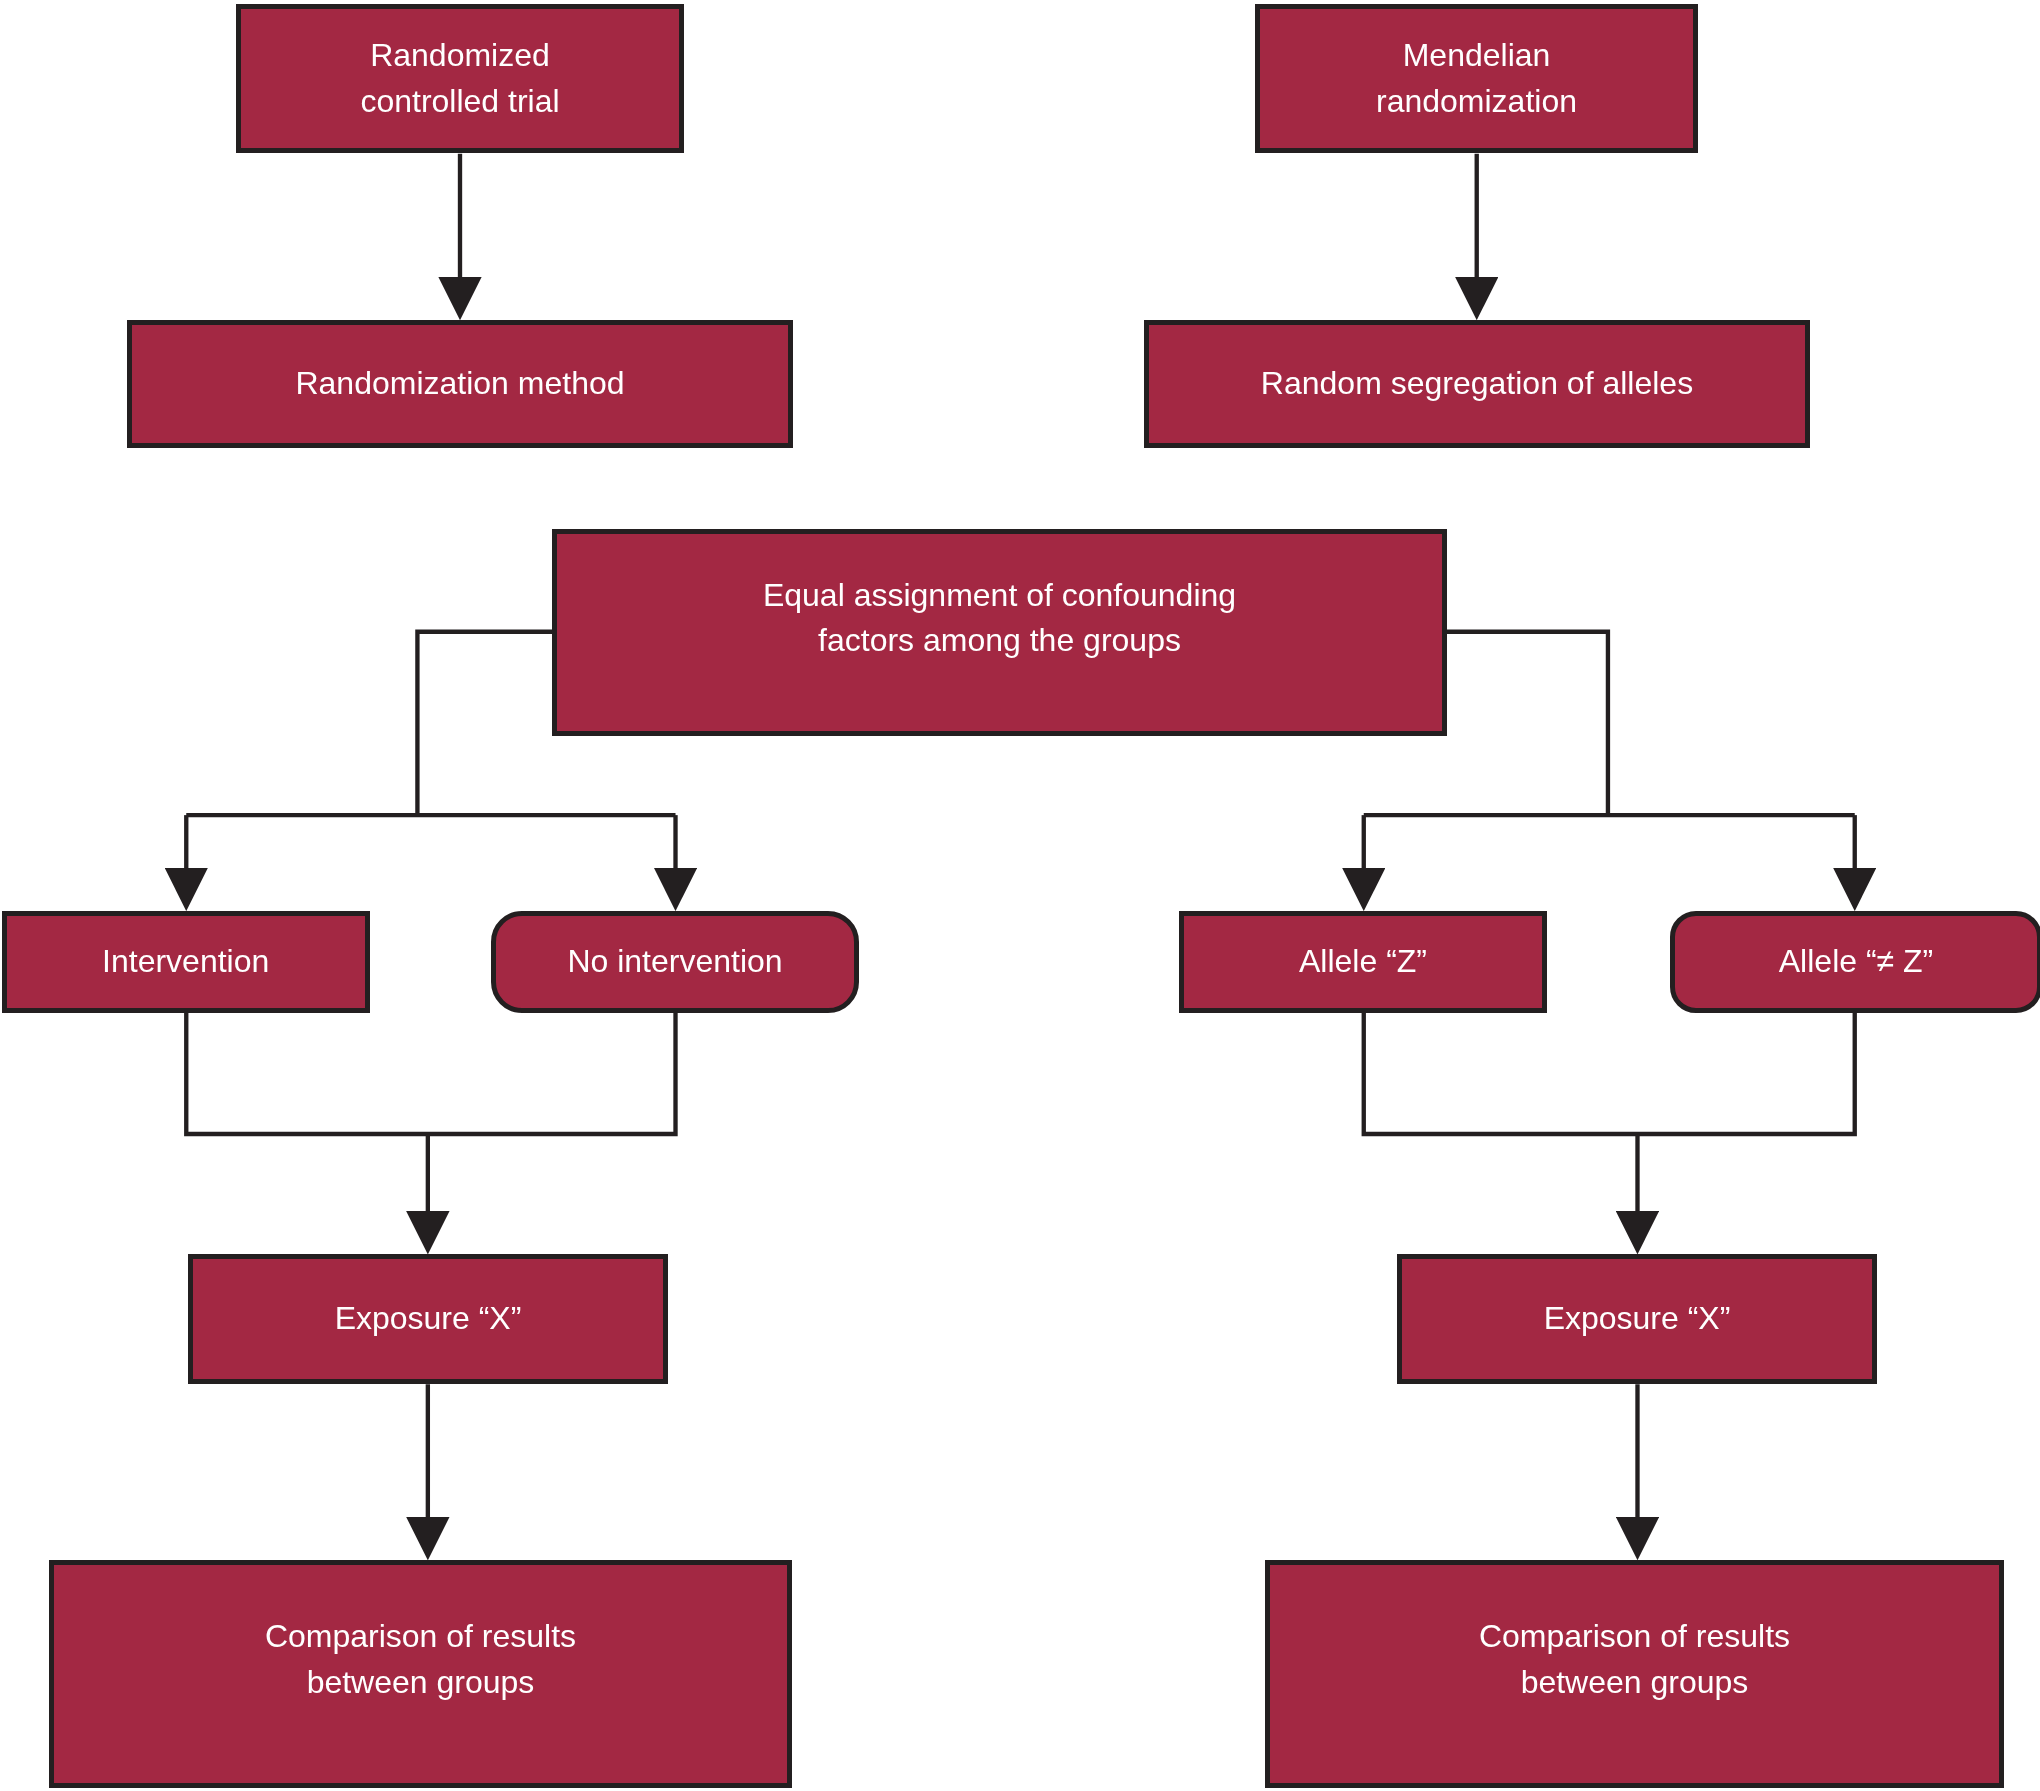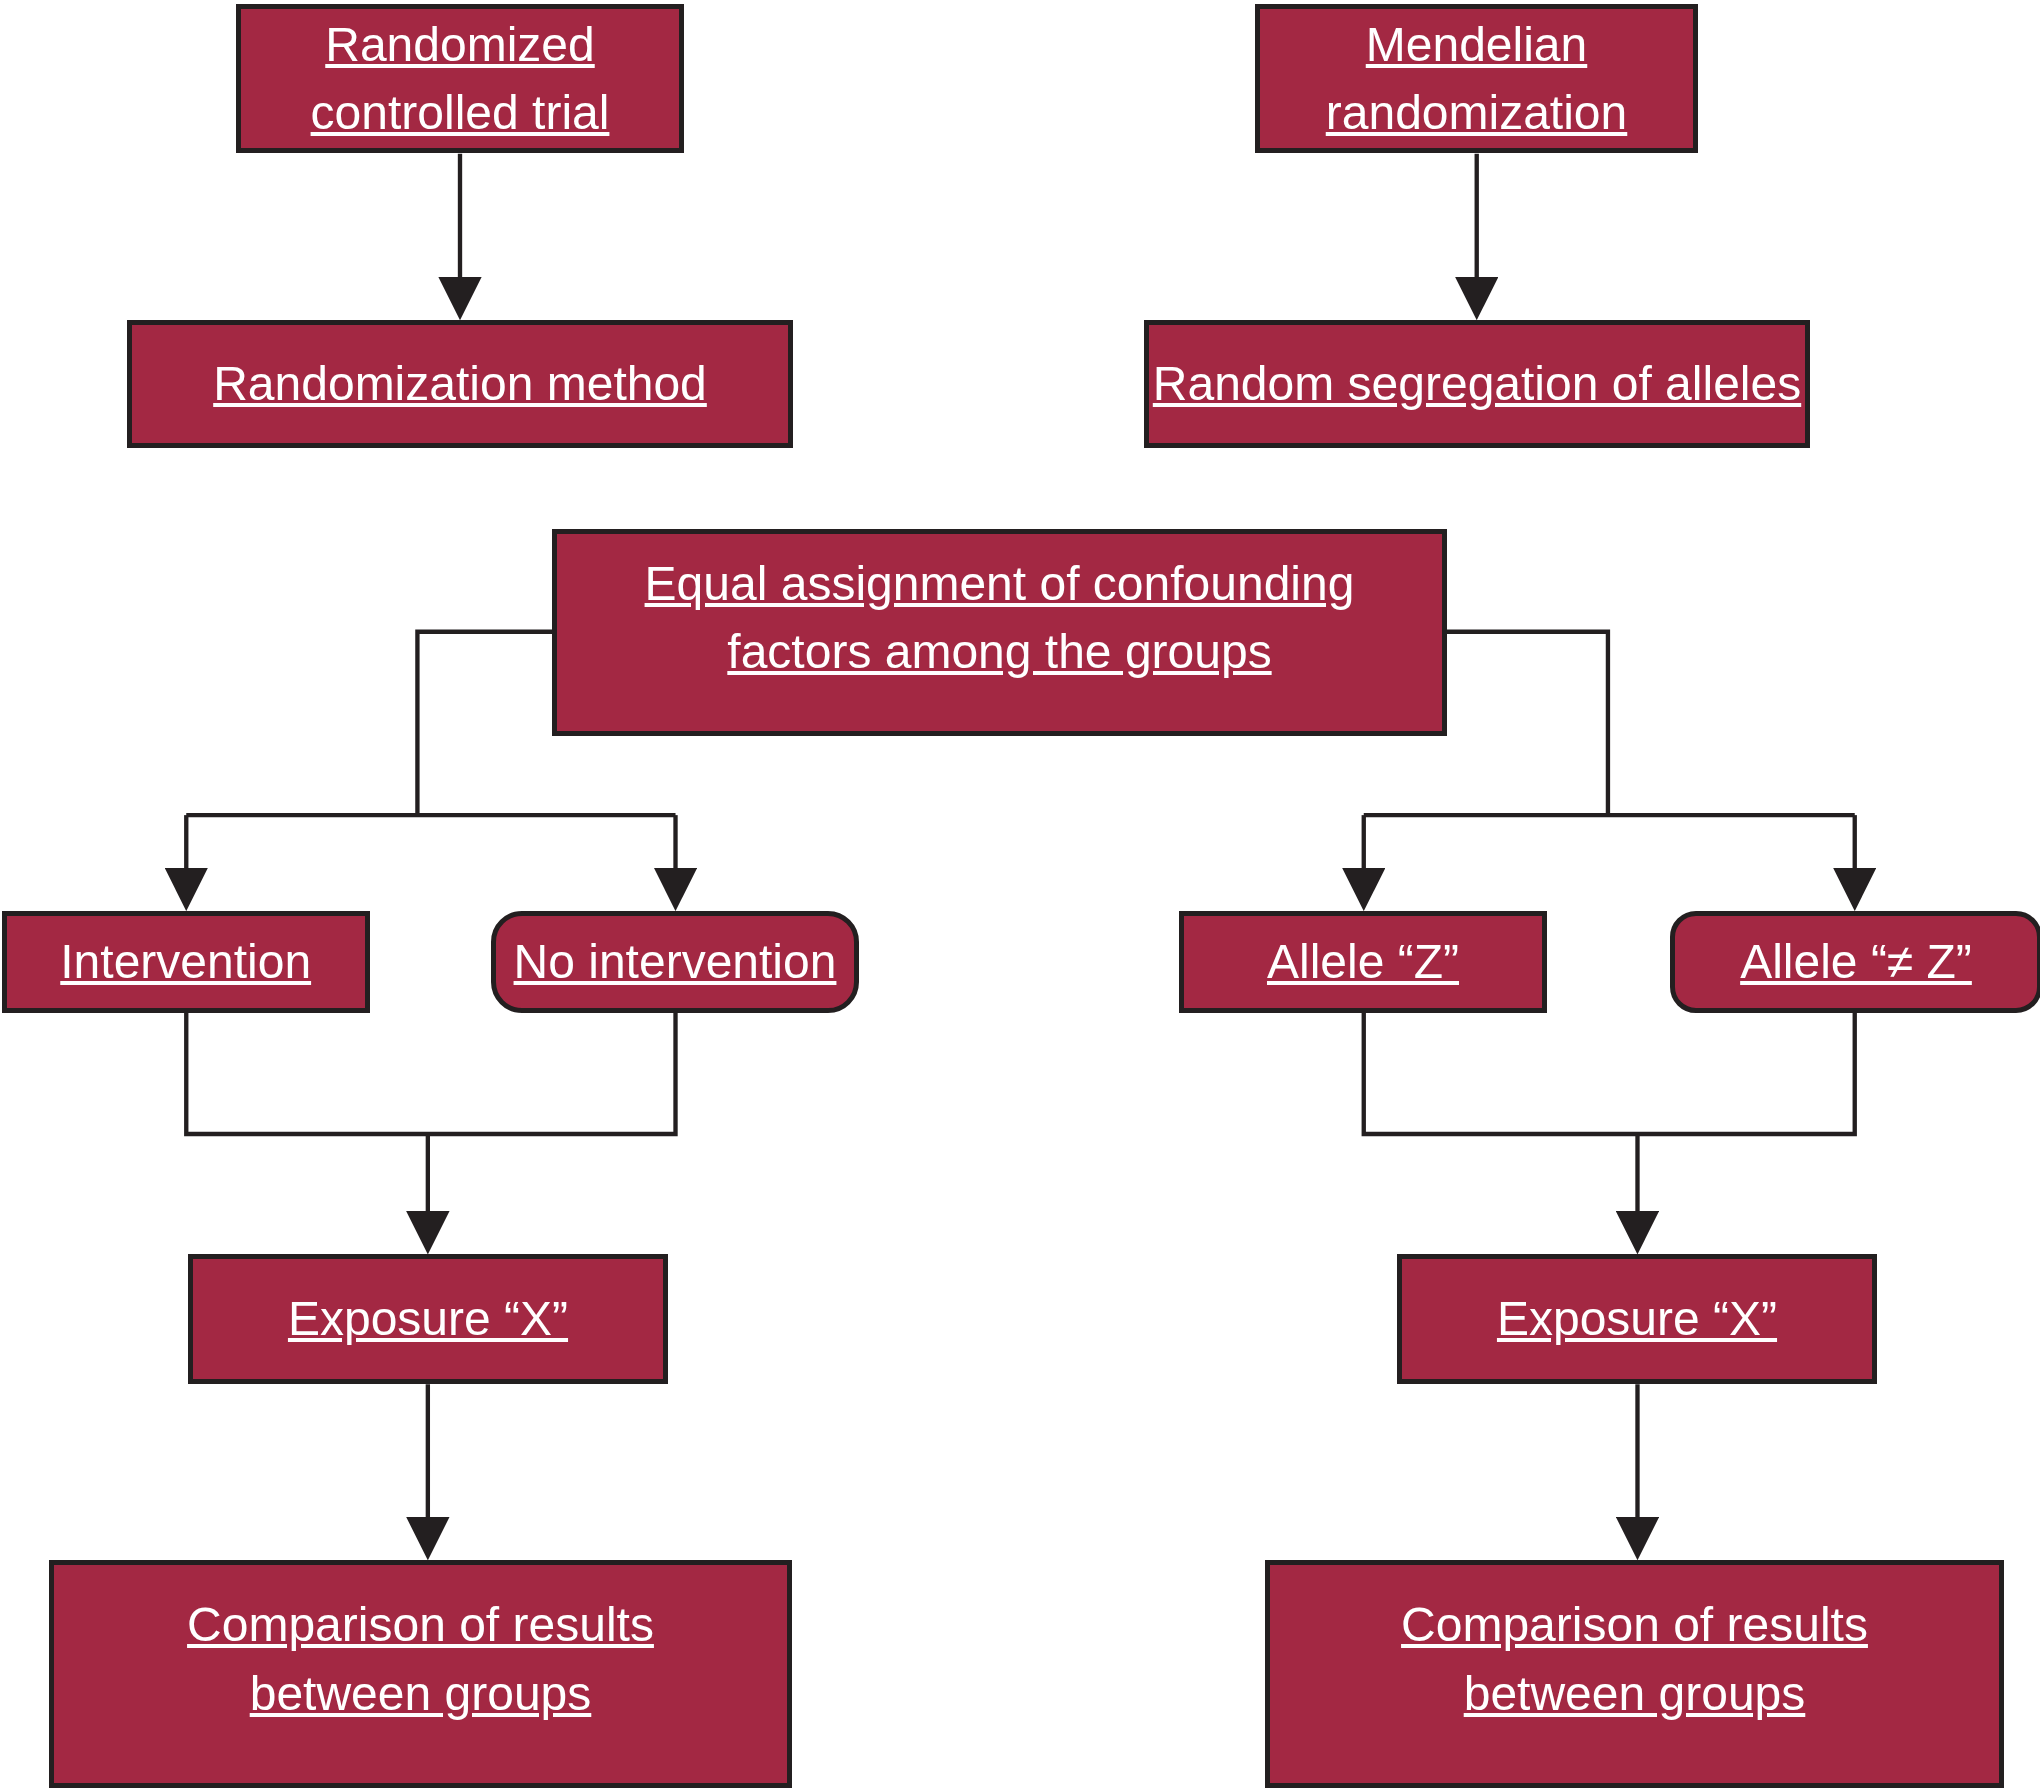--- a/index.html
+++ b/index.html
@@ -21,23 +21,22 @@
   .connector-layer path{fill:none;stroke:var(--connector);stroke-width:5px;}
   #arrowhead path{fill:var(--connector);stroke:none;}
   .node{
     position:absolute;
     box-sizing:border-box;
     background:var(--box-fill);
     border:5.2px solid var(--box-border);
     color:var(--label-text);
     display:flex;align-items:center;justify-content:center;
     text-align:center;
-    font-size:48px;line-height:1.42;
+    font-size:32px;line-height:1.42;
     white-space:pre-line;
-    text-decoration:underline;
   }
   .text-high{padding-bottom:29px;}
   #node-rct{left:236px;top:4.3px;width:448px;height:149px;}
   #node-mendelian{left:1255px;top:4.3px;width:443px;height:149px;}
   #node-randomization-method{left:127px;top:320px;width:666px;height:128px;}
   #node-random-segregation{left:1144px;top:320px;width:666px;height:128px;}
   #node-equal-assignment{left:552px;top:529px;width:895px;height:207px;}
   #node-intervention{left:1.7px;top:911px;width:368px;height:102px;}
   #node-no-intervention{left:491px;top:911px;width:368px;height:102px;border-radius:31px;}
   #node-allele-z{left:1179px;top:911px;width:368px;height:102px;}

